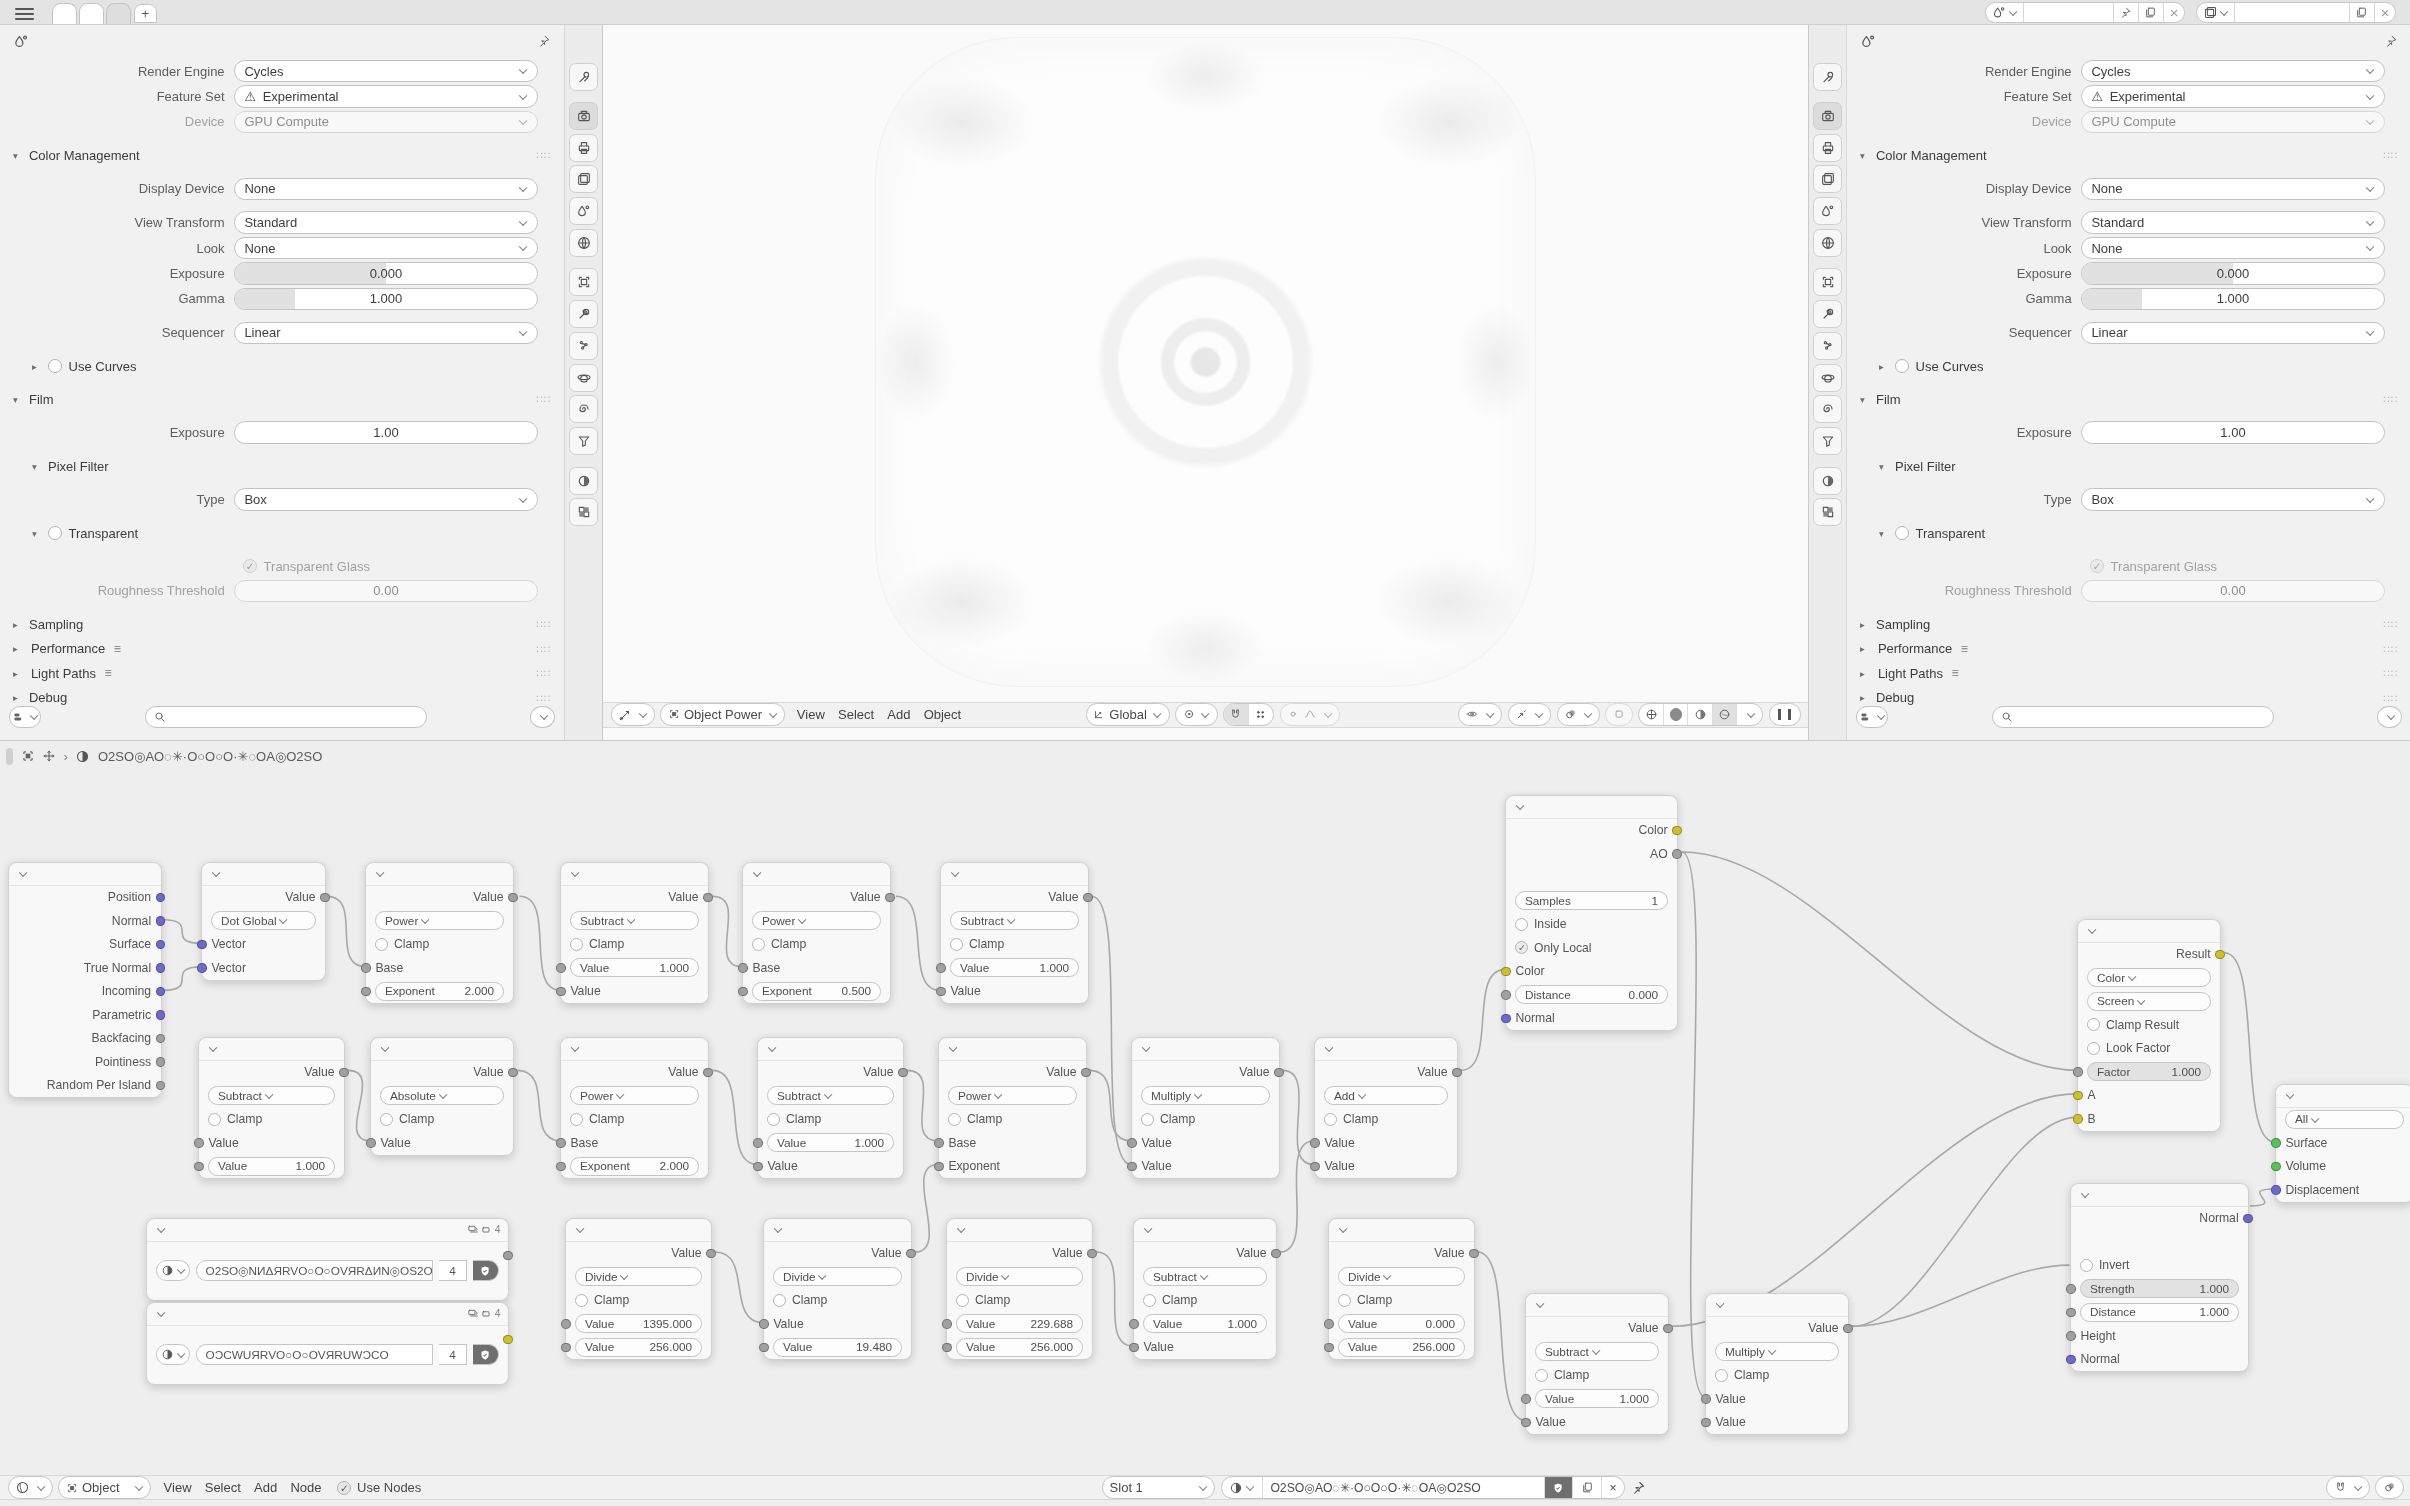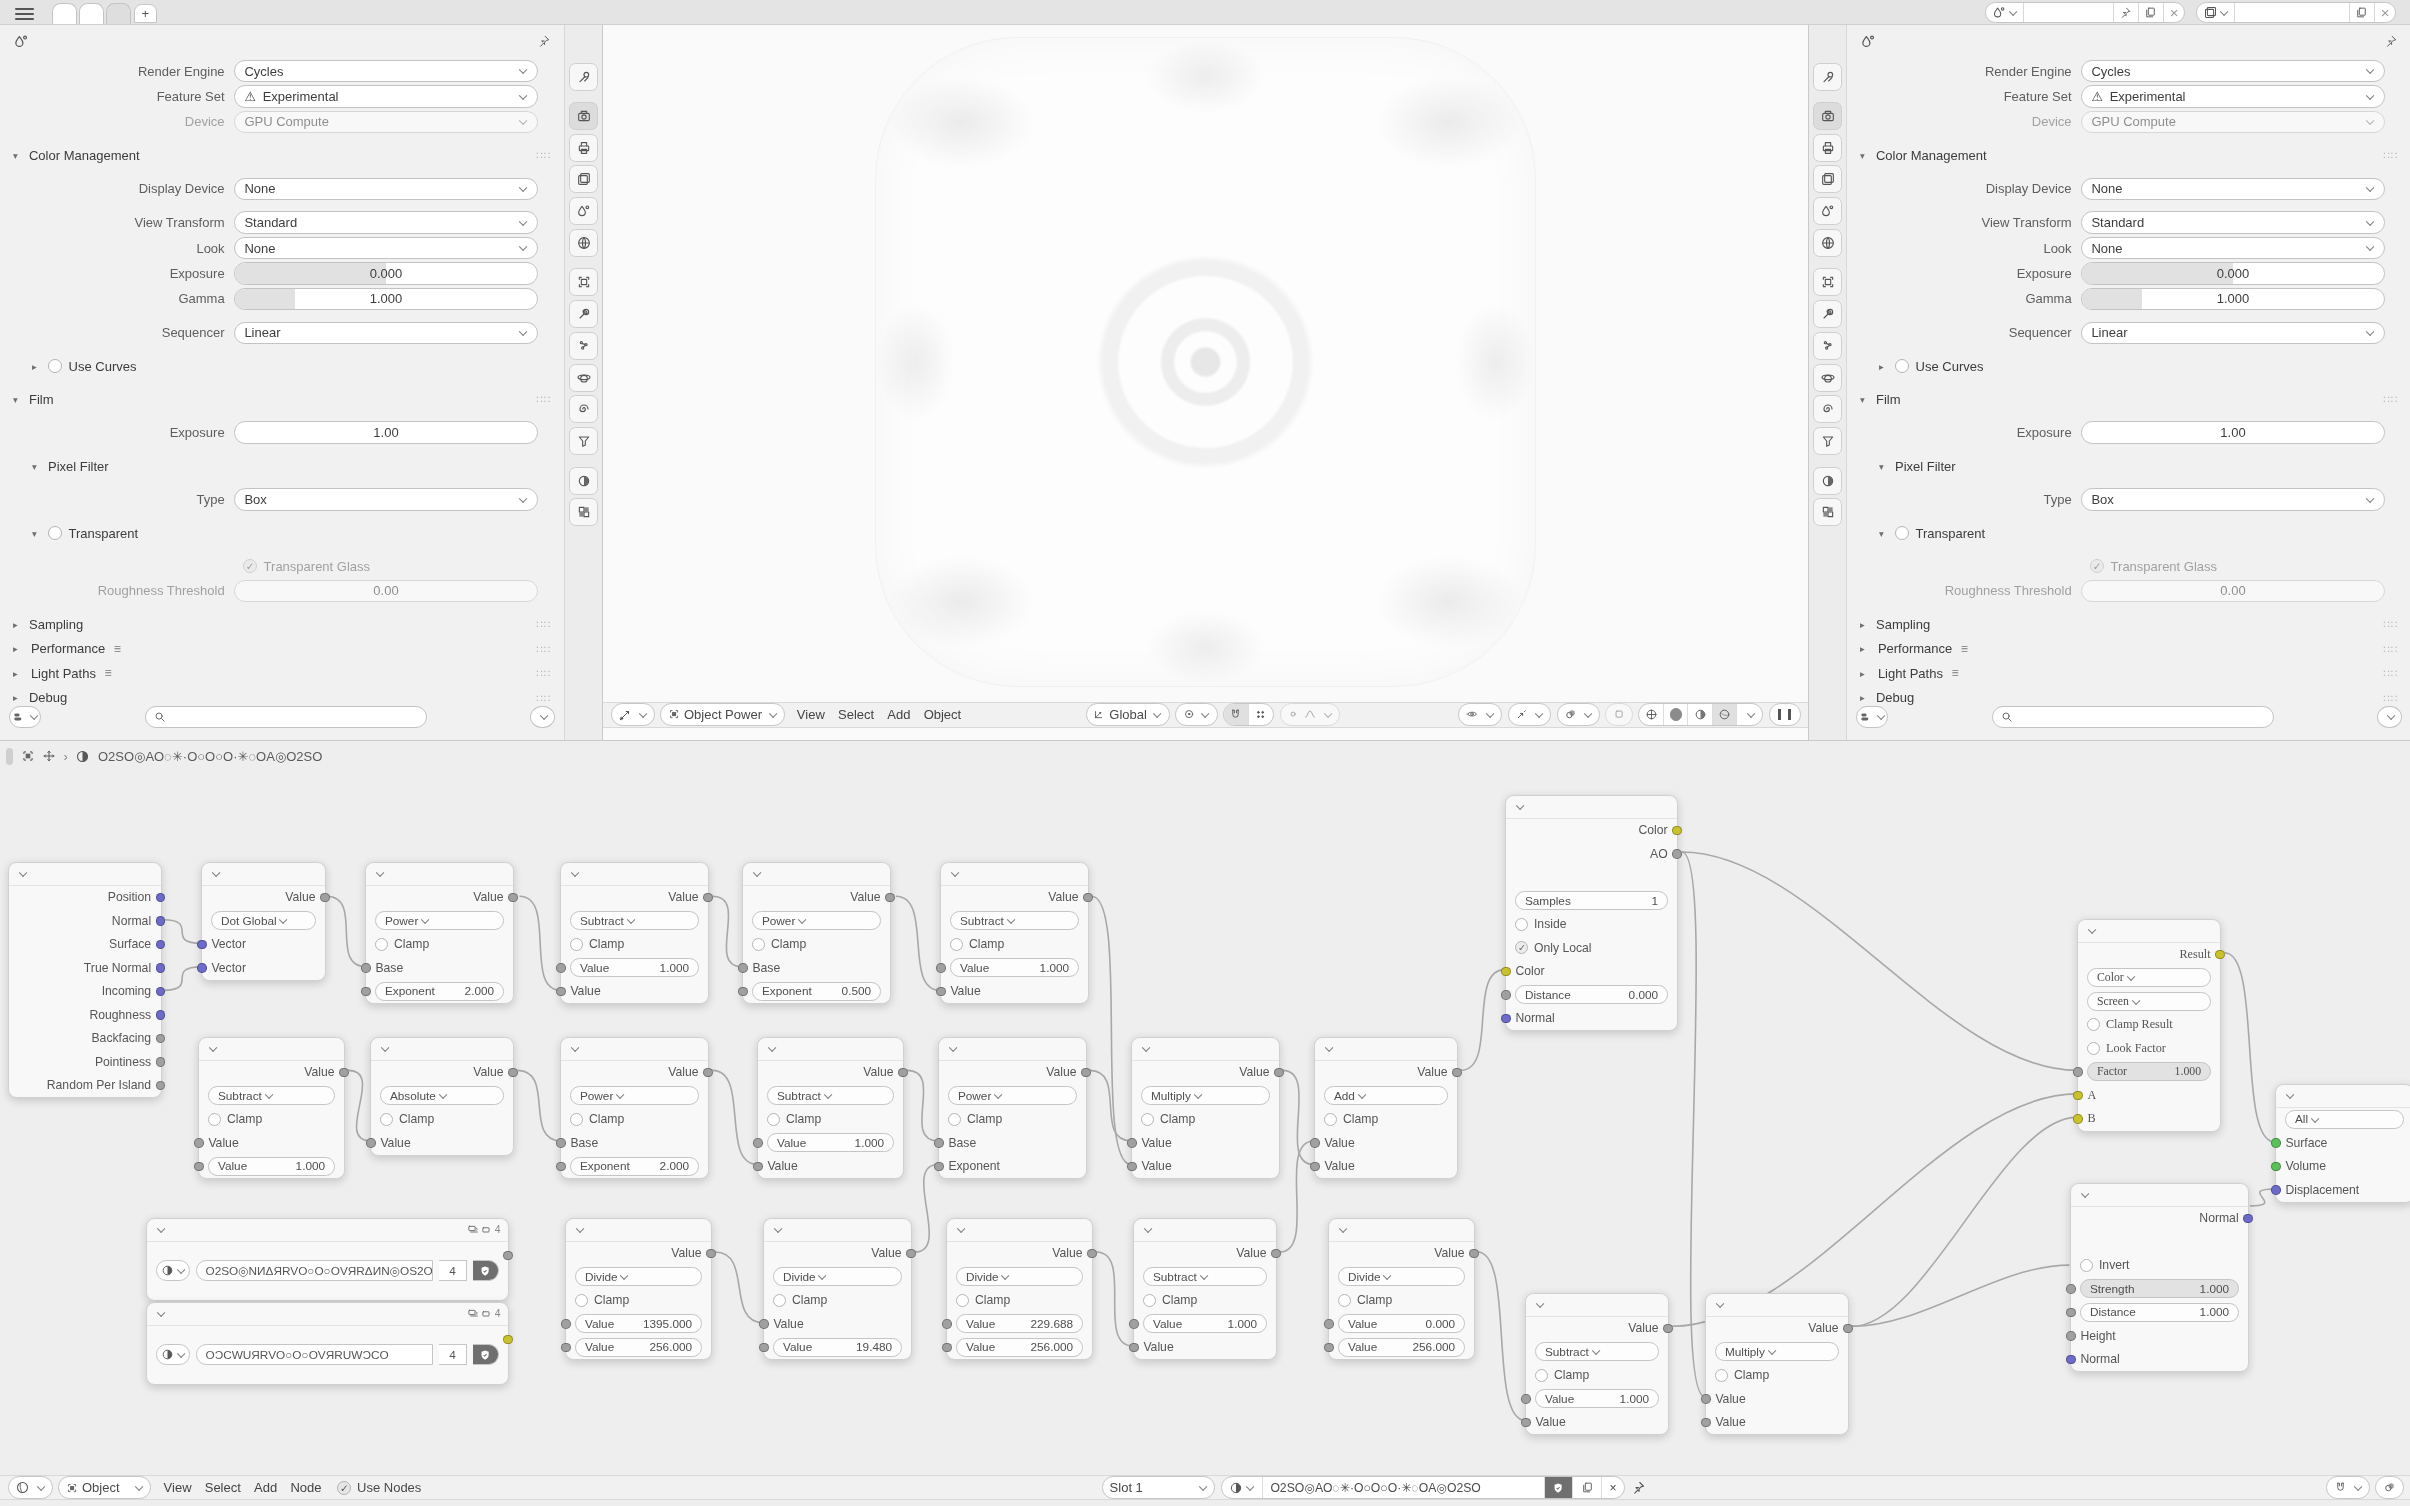--- a/index.html
+++ b/index.html
@@ -968,21 +968,21 @@
         </div>
         <div class="n-row r-out">
           <span>True Normal</span>
           <span class="sock so" style="background: rgb(110, 107, 200);"></span>
         </div>
         <div class="n-row r-out">
           <span>Incoming</span>
           <span class="sock so" style="background: rgb(110, 107, 200);"></span>
         </div>
         <div class="n-row r-out">
-          <span>Roughness</span>
+          <span>Parametric</span>
           <span class="sock so" style="background: rgb(110, 107, 200);"></span>
         </div>
         <div class="n-row r-out">
           <span>Backfacing</span>
           <span class="sock so" style="background: rgb(160, 160, 160);"></span>
         </div>
         <div class="n-row r-out">
           <span>Pointiness</span>
           <span class="sock so" style="background: rgb(160, 160, 160);"></span>
         </div>
@@ -1646,21 +1646,21 @@
           <div class="npill">
             <span>Distance</span>
             <span class="val">0.000</span>
           </div>
         </div>
         <div class="n-row">
           <span class="sock si" style="background: rgb(110, 107, 200);"></span>
           <span>Normal</span>
         </div>
       </div>
-      <div class="node" style="left: 2077px; top: 178px; width: 144px; font-family: Liberation Serif, serif;">
+      <div class="node" style="left: 2077px; top: 178px; width: 144px;">
         <div class="nhead">
           <span class="chev"></span>
         </div>
         <div class="n-row r-out">
           <span>Result</span>
           <span class="sock so" style="background: rgb(201, 193, 47);"></span>
         </div>
         <div class="n-row">
           <div class="npill">
             <span>Color</span>

